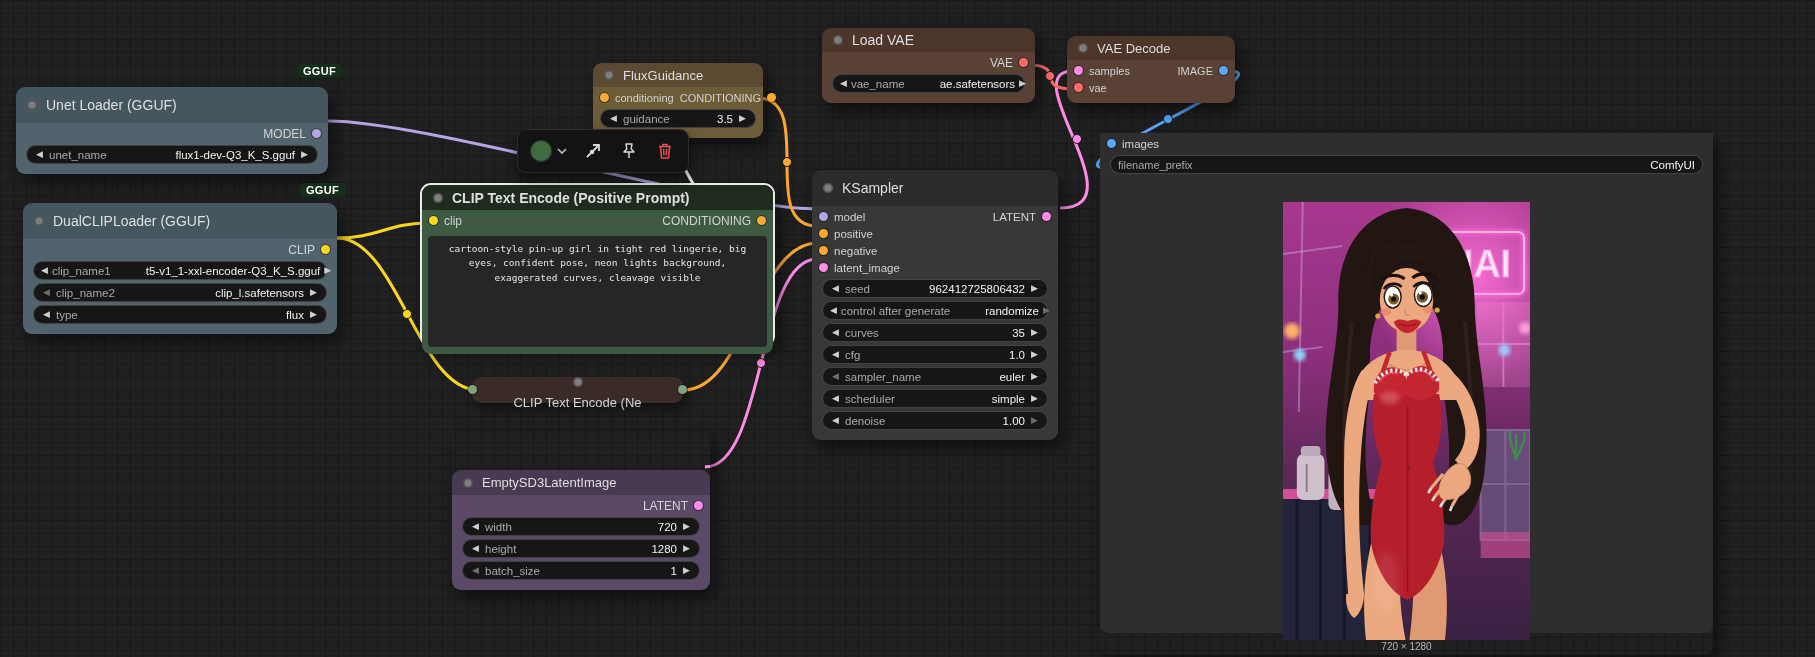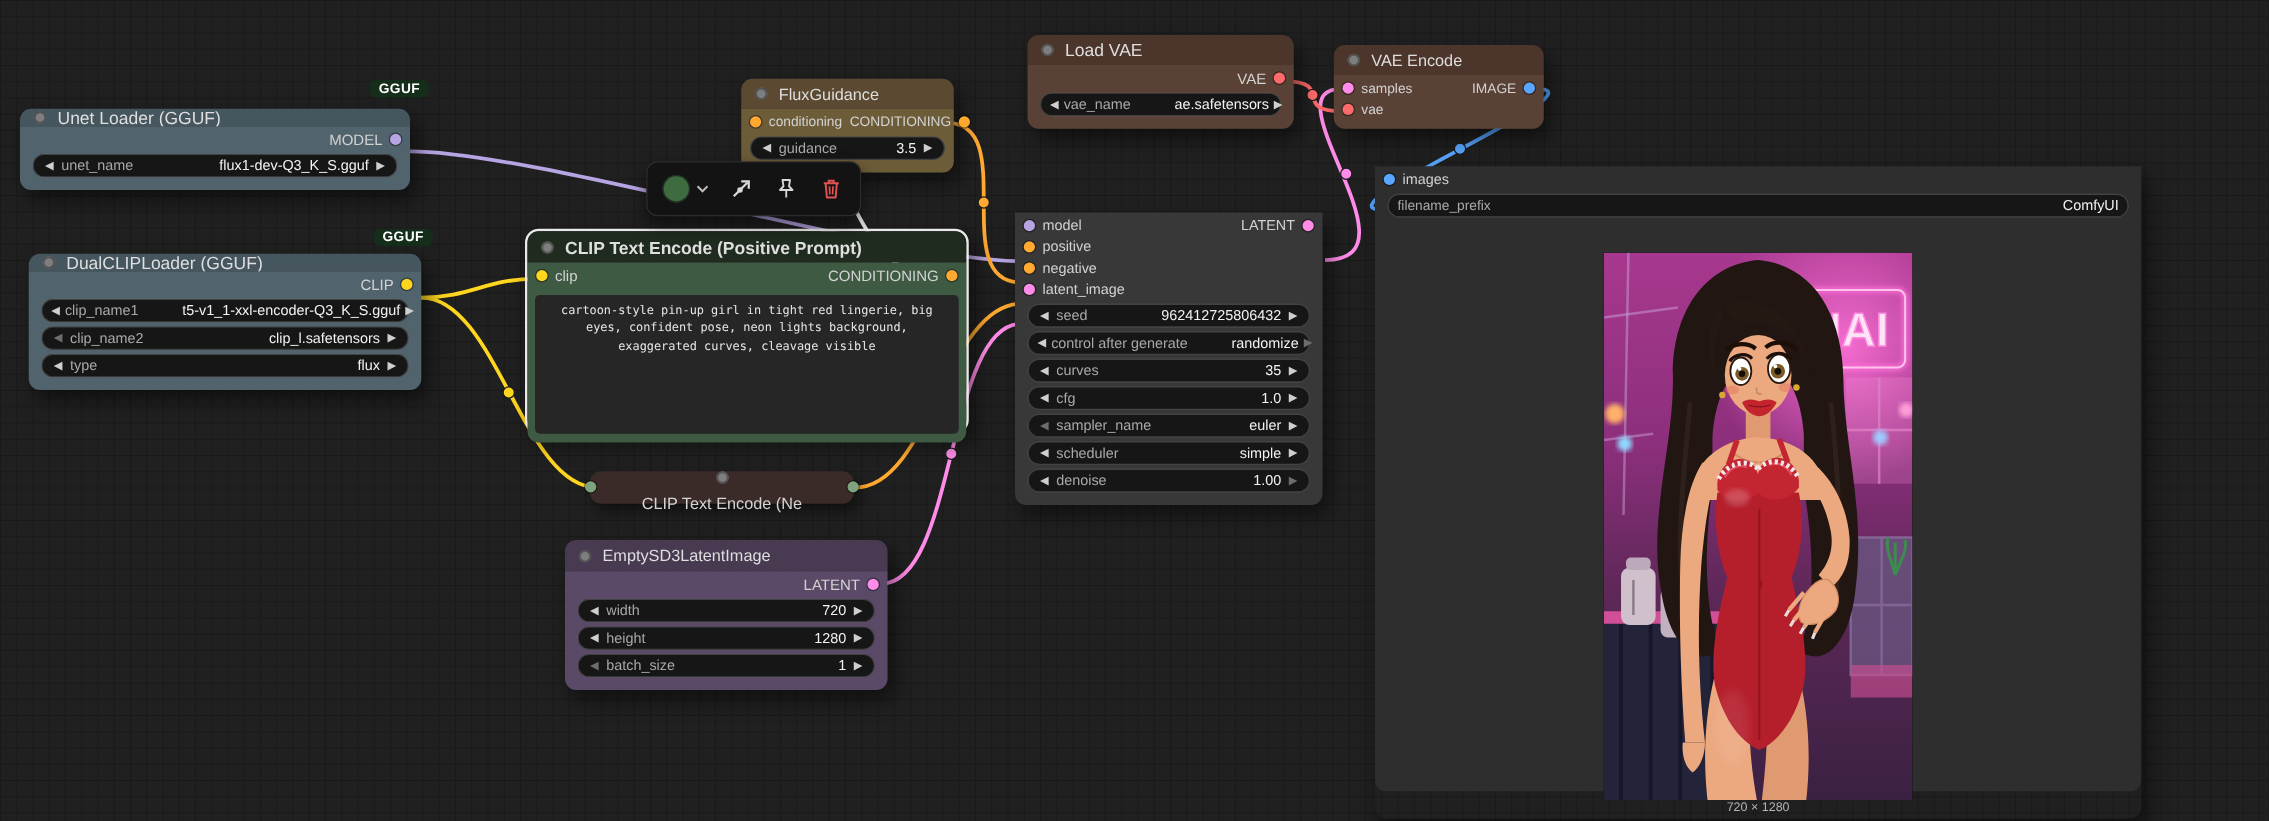--- a/index.html
+++ b/index.html
@@ -6,40 +6,40 @@
   #canvas{
     position:relative;width:1815px;height:657px;overflow:hidden;
     background-color:#202020;
     background-image:linear-gradient(#191919 1px,transparent 1px),
                      linear-gradient(90deg,#191919 1px,transparent 1px);
     background-size:13px 13px;
     font-family:"Liberation Sans",sans-serif;
   }
   #links{position:absolute;left:0;top:0;z-index:1;pointer-events:none;}
   .node{position:absolute;z-index:2;border-radius:9px;box-shadow:5px 8px 16px rgba(0,0,0,.5);}
-  .titlebar{height:14px;display:flex;align-items:center;gap:9px;padding:0 11px;border-radius:9px 9px 0 0;font-size:14px;color:#dfdfdf;white-space:nowrap;}
+  .titlebar{height:36px;display:flex;align-items:center;gap:9px;padding:0 11px;border-radius:9px 9px 0 0;font-size:14px;color:#dfdfdf;white-space:nowrap;}
   .tdot{width:10px;height:10px;border-radius:50%;background:#7e7e7e;box-shadow:inset 0 0 0 1.5px rgba(30,30,30,.45);flex:0 0 auto;}
   .nbody{border-radius:0 0 9px 9px;padding-top:2px;padding-bottom:7px;position:relative;}
   .slotrow{display:flex;align-items:center;height:17px;padding:0 7px;font-size:12px;color:#d2d2d2;gap:6px;}
   .slotrow.between{justify-content:space-between;}
   .slotrow.out{justify-content:flex-end;}
   .sdot{width:9px;height:9px;border-radius:50%;flex:0 0 auto;box-shadow:0 0 0 1px rgba(0,0,0,.4);}
   .sgrp{display:flex;align-items:center;gap:6px;}
   .widget{height:17px;margin:3px 10px;background:#161616;border:1px solid rgba(150,150,150,.35);border-radius:10px;display:flex;align-items:center;padding:0 7px;font-size:11.5px;gap:4px;}
   .warr{color:#cfcfcf;font-size:9px;width:11px;text-align:center;line-height:17px;}
   .warr.dim{color:#6d6d6d;}
   .wlabel{color:#a9a9a9;white-space:nowrap;}
   .wvalue{margin-left:auto;color:#f2f2f2;white-space:nowrap;padding-left:31px;}
   
   .slate .titlebar{background:#45565e;} .slate .nbody{background:#51646d;}
   .olive .titlebar{background:#5b4a31;} .olive .nbody{background:#6d5c38;}
   .maroon .titlebar{background:#4c352b;} .maroon .nbody{background:#5a4136;}
   .greenN{border:2px solid #e9e9e9;border-radius:11px;text-align:center;}
   .greenN .titlebar{background:#1f2b1f;} .greenN .nbody{background:#3e5a42;}
-  .purpleN .titlebar{background:#473a51;} .purpleN .nbody{background:#5a4a68;}
+  .purpleN .titlebar{background:#473a51;margin-top:38px;} .purpleN .nbody{background:#5a4a68;}
   .grayN .titlebar{background:#2c2c2c;} .grayN .nbody{background:#383838;}
   .darkgrayN .titlebar{background:#262626;} .darkgrayN .nbody{background:#2e2e2e;}
   .badge{position:absolute;z-index:3;background:#152e1b;color:#fff;font-weight:bold;font-size:11px;padding:1px 7px;border-radius:5px;letter-spacing:.3px;}
   .prompt{position:absolute;left:6px;right:6px;top:52px;bottom:7px;background:#262626;border-radius:4px;color:#e6e6e6;font-family:"DejaVu Sans Mono",monospace;font-size:9.5px;line-height:1.5;padding:6px 8px;overflow:hidden;}
   .collapsed{position:absolute;z-index:2;height:26px;border-radius:9px;background:#3b2b28;box-shadow:4px 6px 12px rgba(0,0,0,.5);display:flex;align-items:center;gap:8px;padding:0 14px;font-size:13px;color:#d4d4d4;white-space:nowrap;flex-direction:column;}
   .cdot{position:absolute;top:8px;width:9px;height:9px;border-radius:50%;background:#7fa37f;box-shadow:0 0 0 1px rgba(0,0,0,.4);}
   
   #toolbar{position:absolute;z-index:6;background:#131313;border:1px solid #2c2c2c;border-radius:9px;display:flex;align-items:center;gap:14px;padding:0 12px;box-shadow:0 6px 14px rgba(0,0,0,.55);}
   .tb-circle{width:22px;height:22px;border-radius:50%;background:#3f6b40;box-shadow:inset 0 0 0 1px rgba(0,0,0,.5);}
   .tb-ic{display:flex;align-items:center;justify-content:center;width:22px;height:22px;}
@@ -170,21 +170,21 @@
         <span class="wlabel">vae_name</span>
         <span class="wvalue">ae.safetensors</span>
         <span class="warr">▶</span>
       </div>
     </div>
   </div>
 
   <div class="node maroon" style="left:1067px;top:36px;width:168px;">
     <div class="titlebar" style="height:24px;font-size:13px;">
       <span class="tdot"></span>
-      <span>VAE Encode</span>
+      <span>VAE Decode</span>
     </div>
     <div class="nbody">
       <div class="slotrow between" style="font-size:11px;">
         <span class="sgrp">
           <span class="sdot" style="background:#ff8ce8;"></span>
           <span>samples</span>
         </span>
         <span class="sgrp">
           <span>IMAGE</span>
           <span class="sdot" style="background:#58a6ff;"></span>
@@ -249,20 +249,24 @@
       <div class="widget">
         <span class="warr dim">◀</span>
         <span class="wlabel">batch_size</span>
         <span class="wvalue">1</span>
         <span class="warr">▶</span>
       </div>
     </div>
   </div>
 
   <div class="node grayN" style="left:812px;top:170px;width:246px;">
+    <div class="titlebar">
+      <span class="tdot"></span>
+      <span>KSampler</span>
+    </div>
     <div class="nbody">
       <div class="slotrow between" style="font-size:11.5px;">
         <span class="sgrp">
           <span class="sdot" style="background:#b7a4e3;"></span>
           <span>model</span>
         </span>
         <span class="sgrp">
           <span>LATENT</span>
           <span class="sdot" style="background:#ff8ce8;"></span>
         </span>

